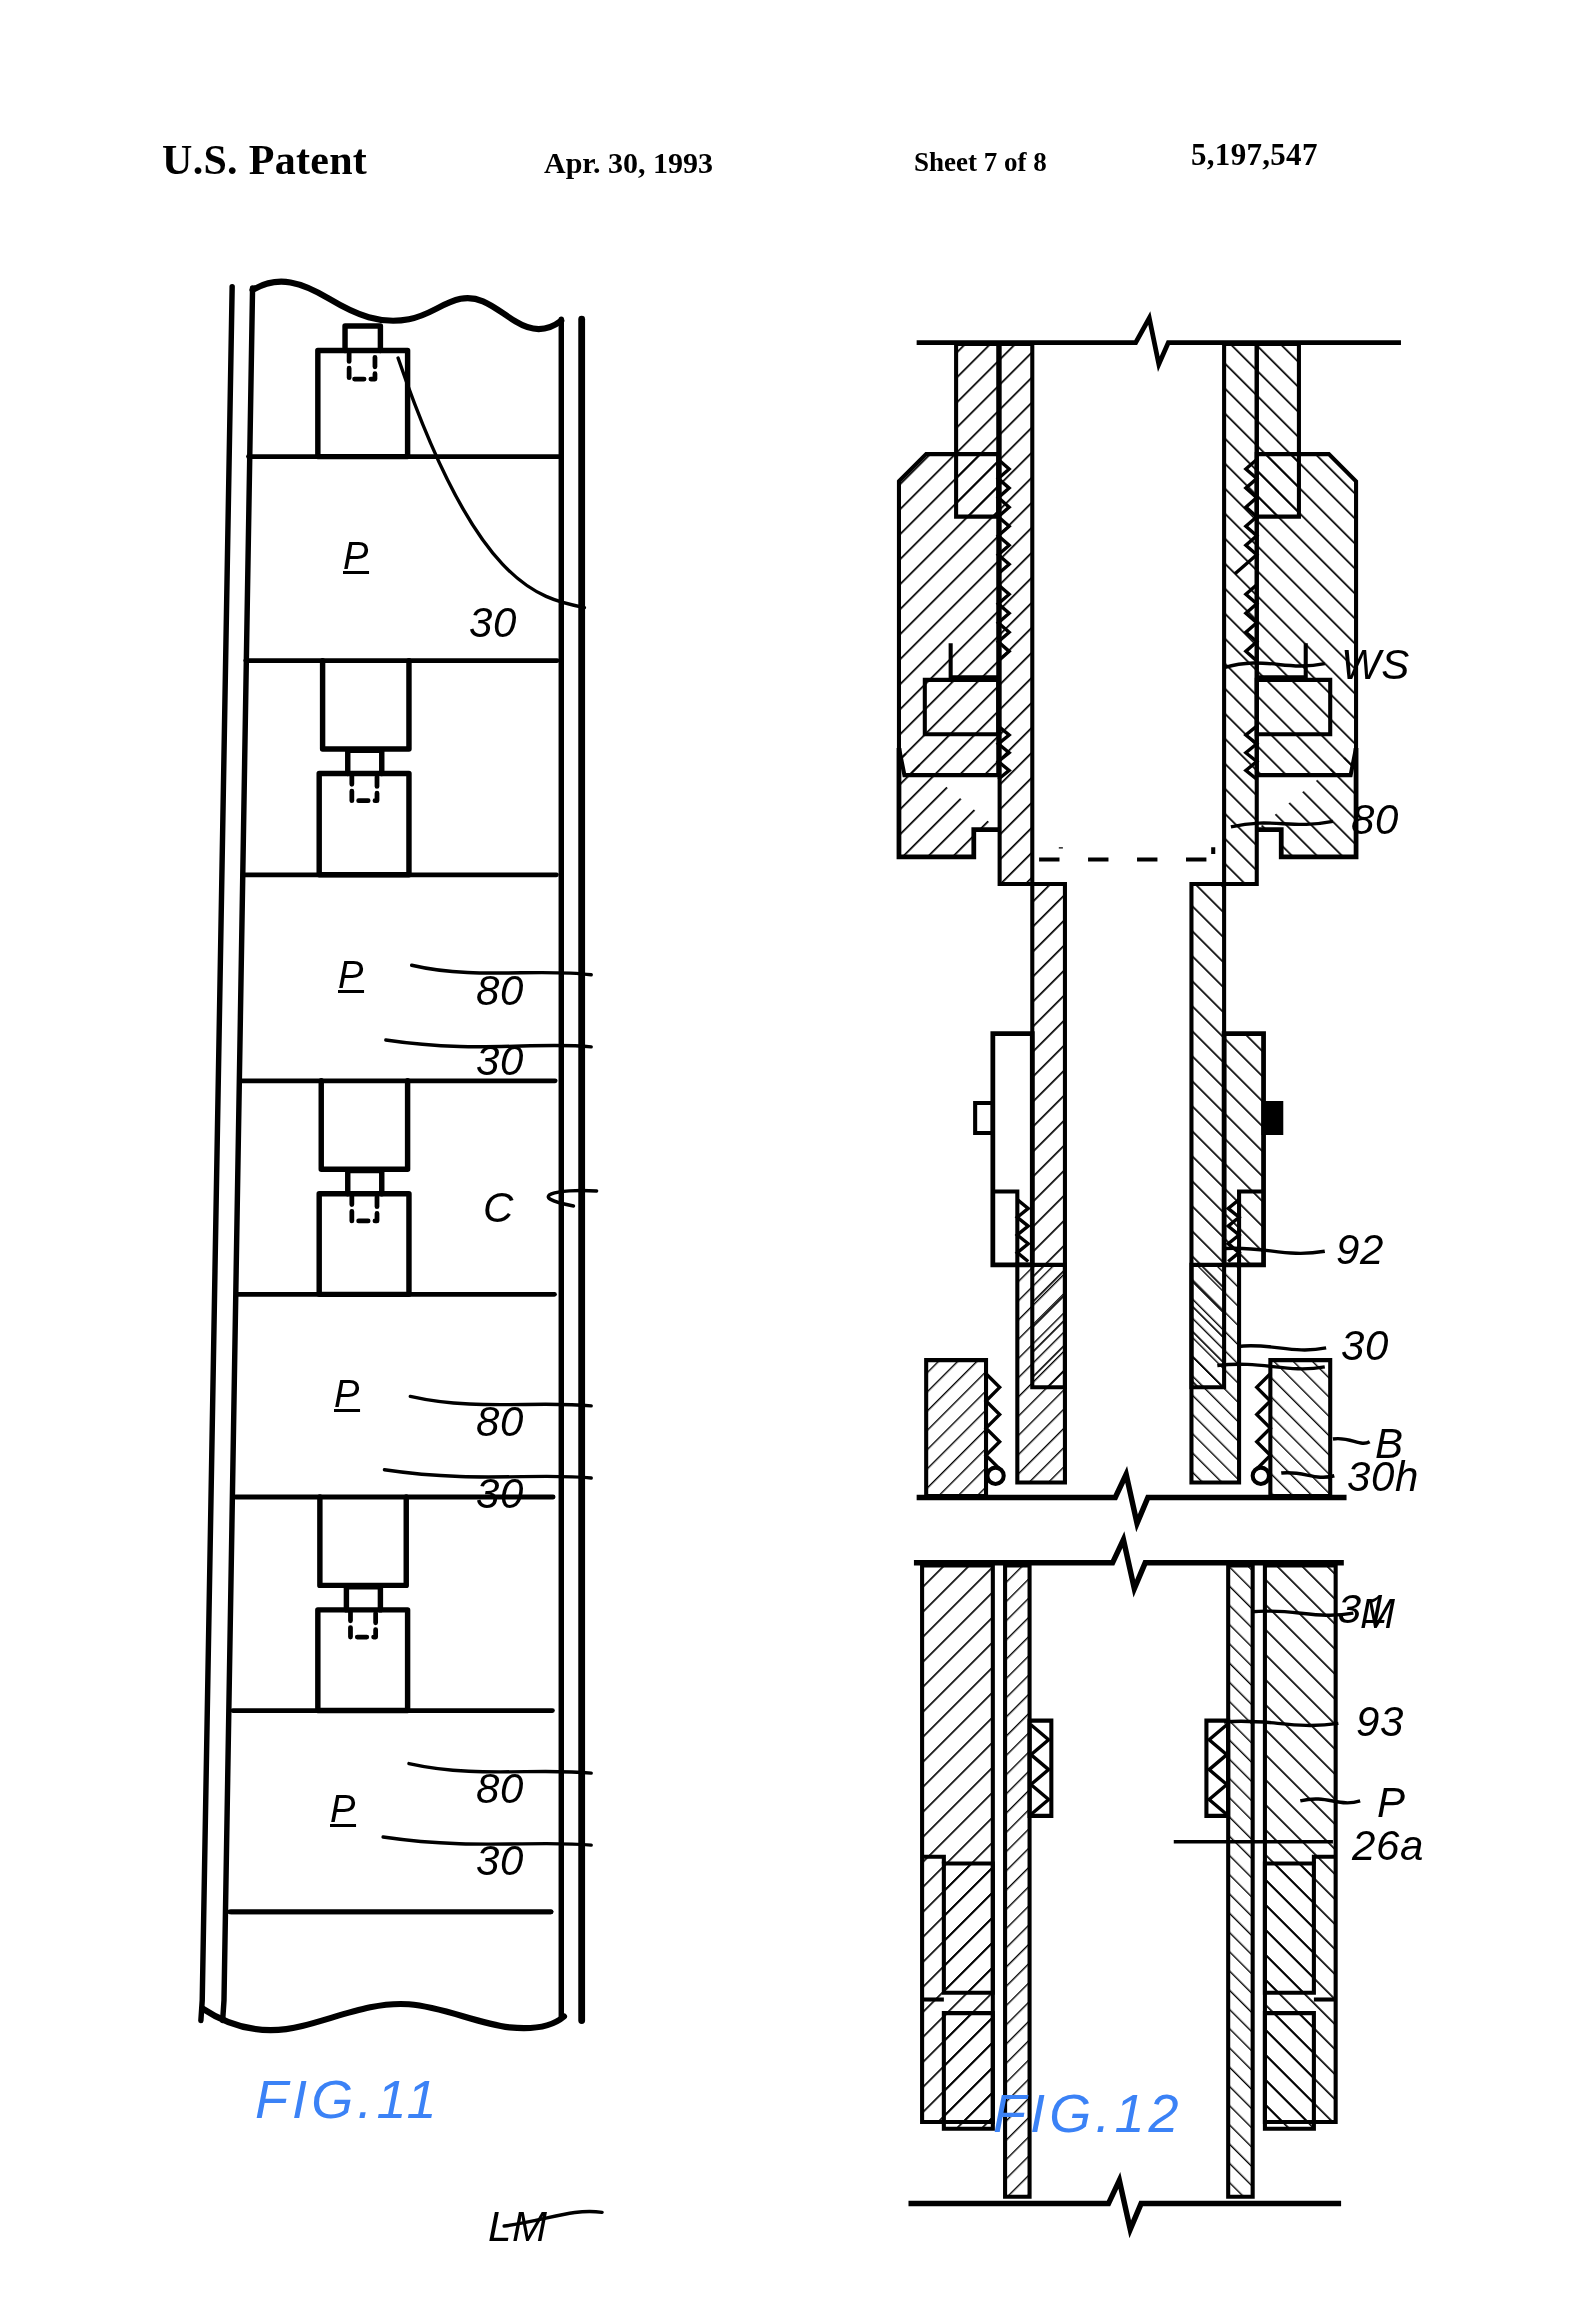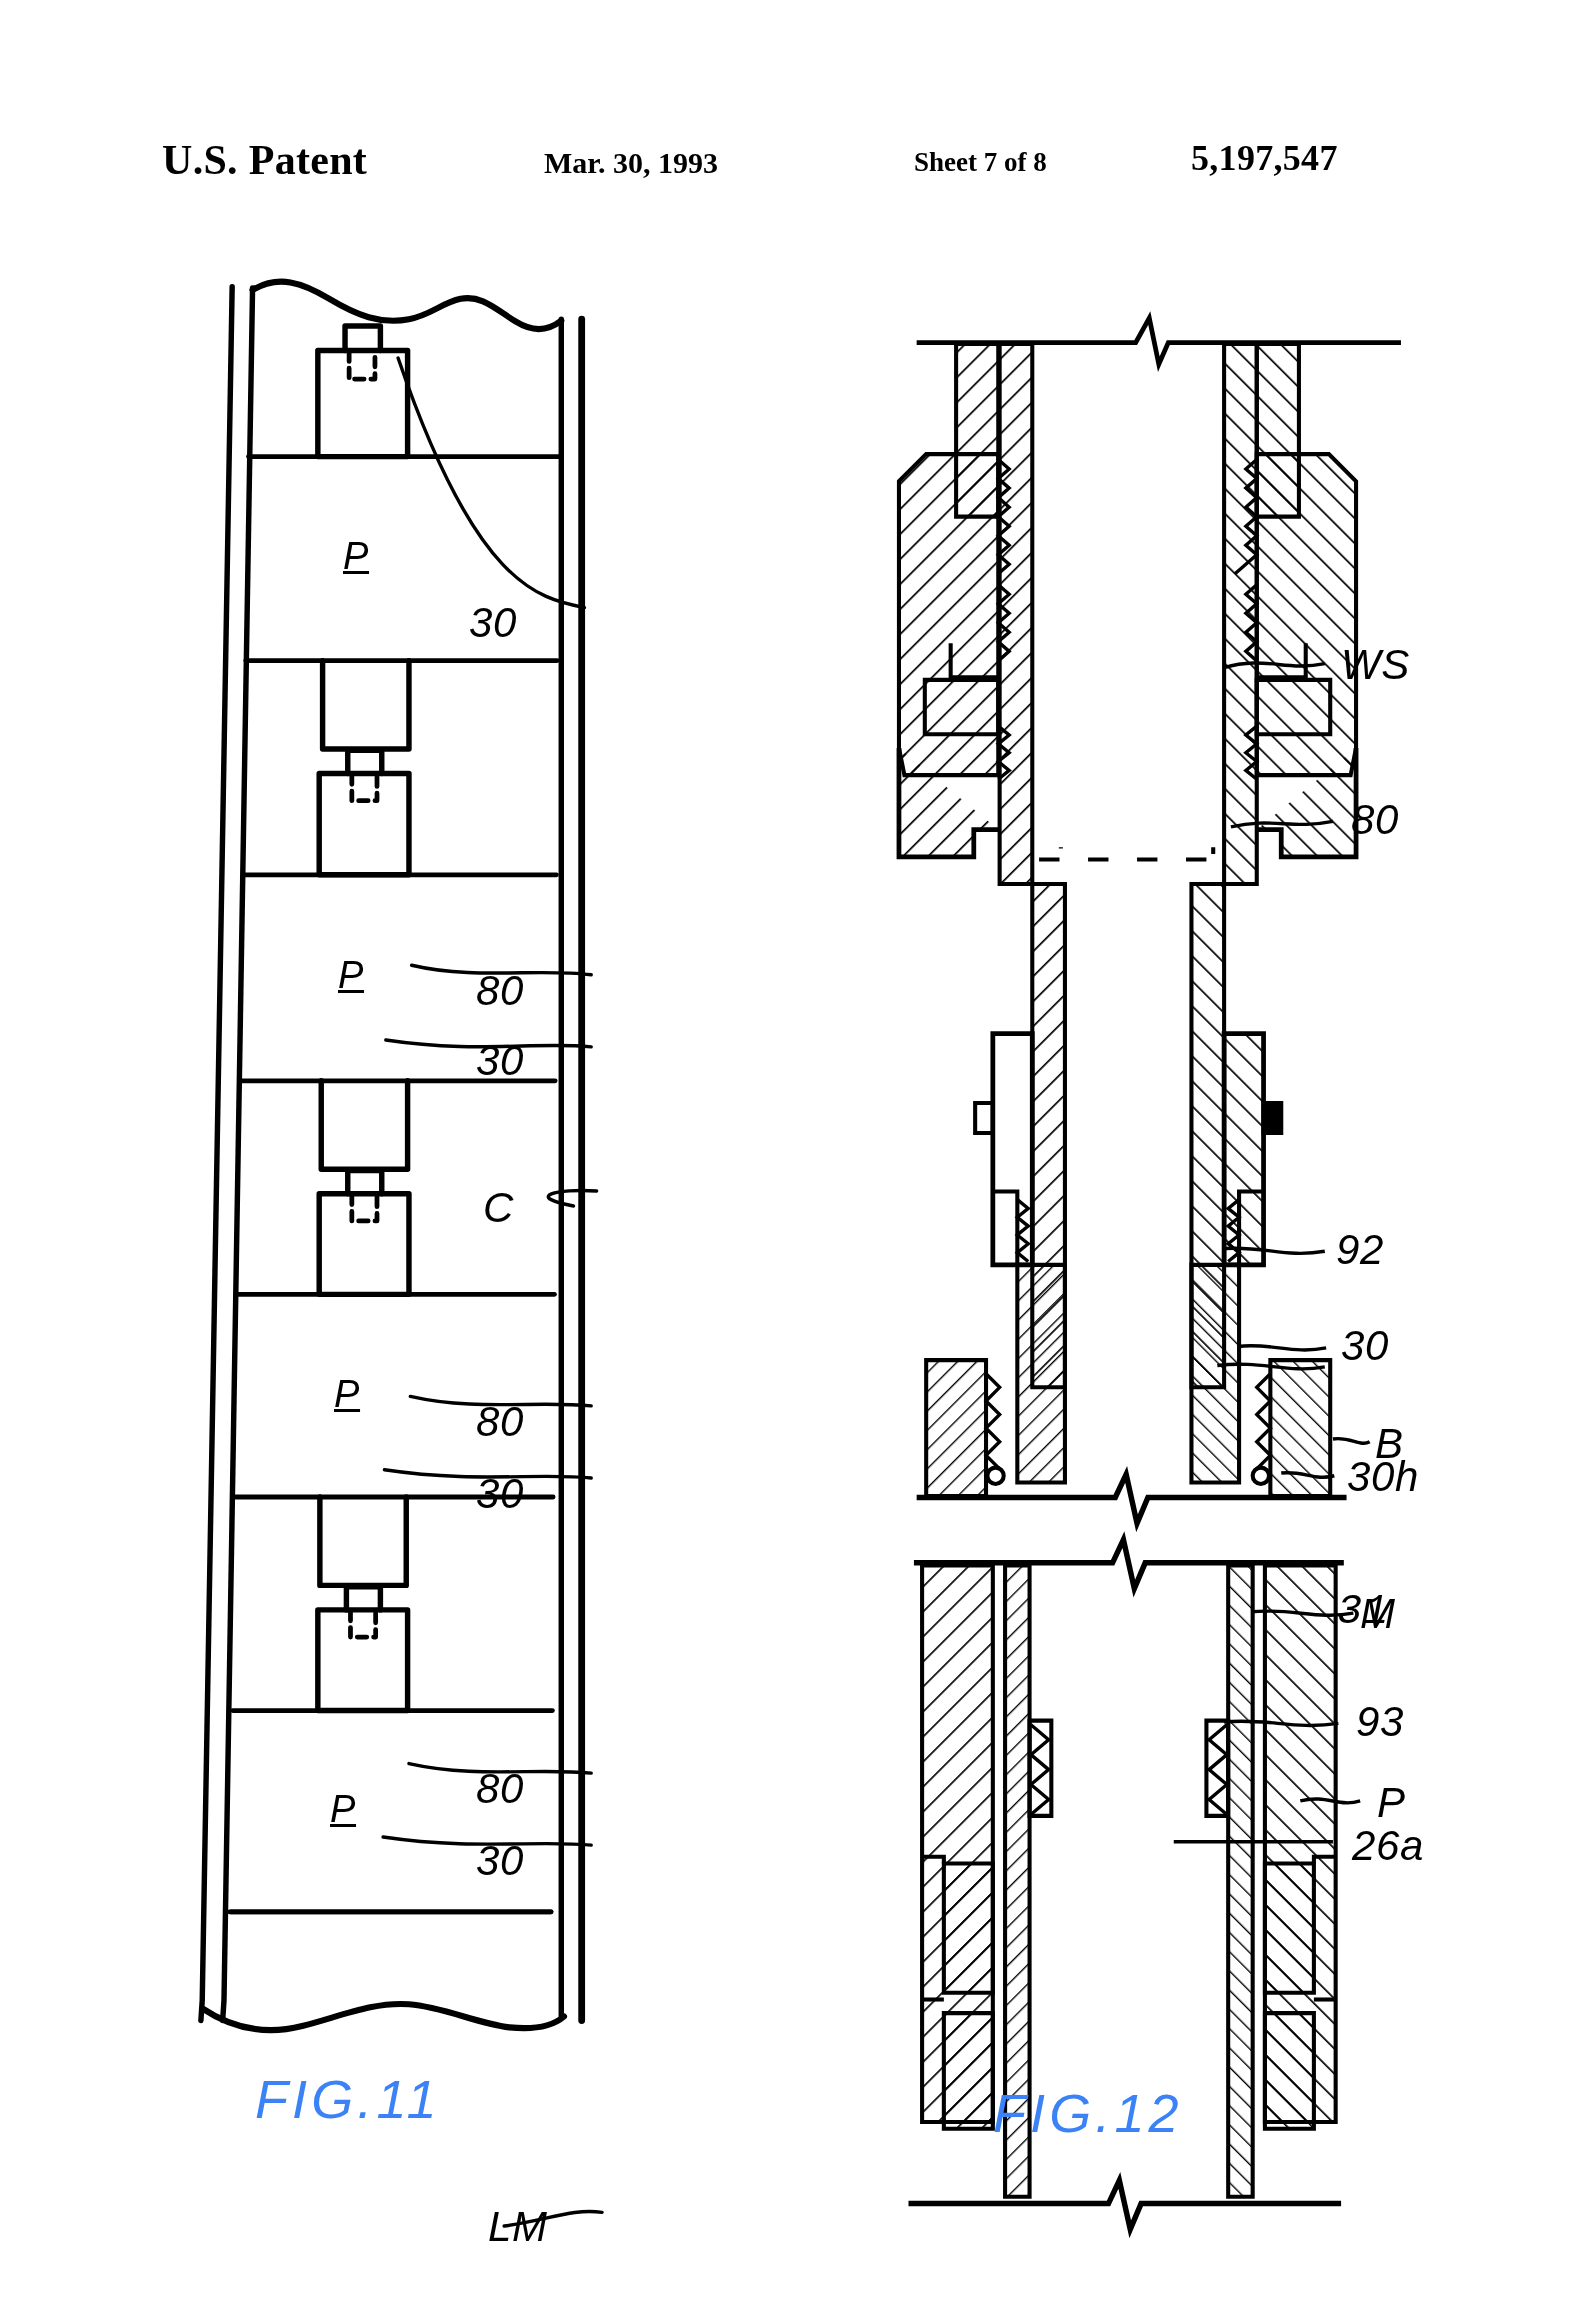--- a/index.html
+++ b/index.html
@@ -44,21 +44,21 @@
   }
   #hdr-sheet {
     left: 878px;
     top: 11px;
     font-size: 27px;
     margin-left: 36px;
   }
   #hdr-number {
     left: 1191px;
     top: 1.4px;
-    font-size: 36px;
+    font-size: 31px;
     letter-spacing: 0.3px;
   }
 
   
   .figure {
     position: absolute;
   }
   #figure-11 { left: 156px; top: 259px; width: 612px; height: 2034px; }
   #figure-12 { left: 884px; top: 299px; width: 653px; height: 1993px; }
 
@@ -85,21 +85,21 @@
     letter-spacing: 0.7px;
   }
 
   svg { display: block; overflow: visible; }
 </style>
 </head>
 <body>
 
 <div id="patent-header">
   <div class="hdr-item" id="hdr-office">U.S. Patent</div>
-  <div class="hdr-item" id="hdr-date">Mar. 30, 1993</div>
+  <div class="hdr-item" id="hdr-date">Apr. 30, 1993</div>
   <div class="hdr-item" id="hdr-sheet">Sheet 7 of 8</div>
   <div class="hdr-item" id="hdr-number">5,197,547</div>
 </div>
 
 <div class="figure" id="figure-11">
   <svg width="612" height="2034" viewBox="0 0 900 2990">
     <g fill="none" stroke="#000" stroke-width="5" stroke-linecap="round" stroke-linejoin="round">
 
       <path d="M 112 40 L 68 2560 L 66 2590" stroke-width="8"></path>
 

